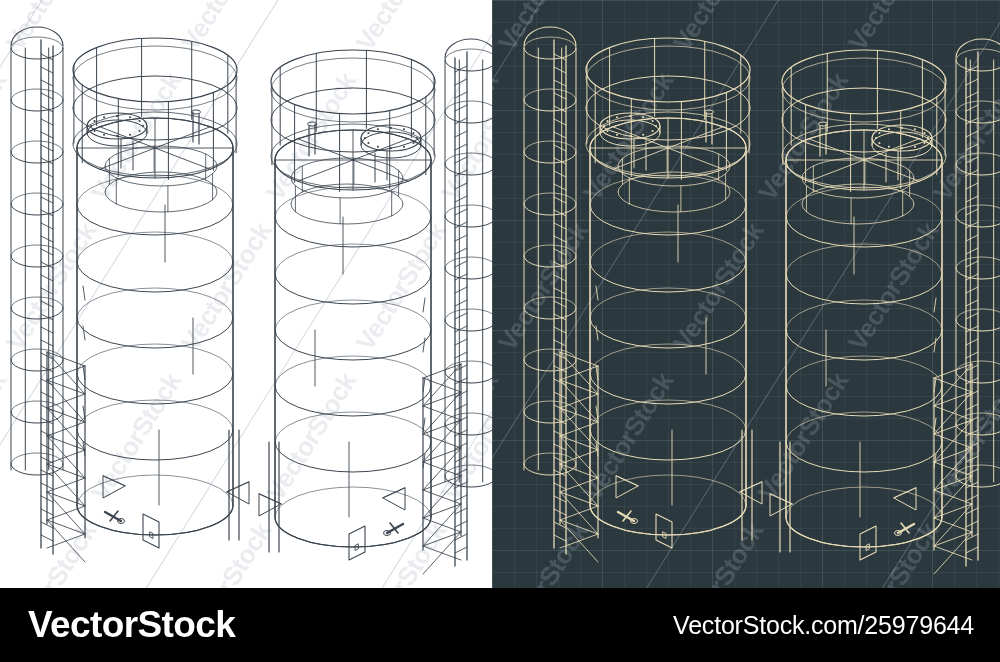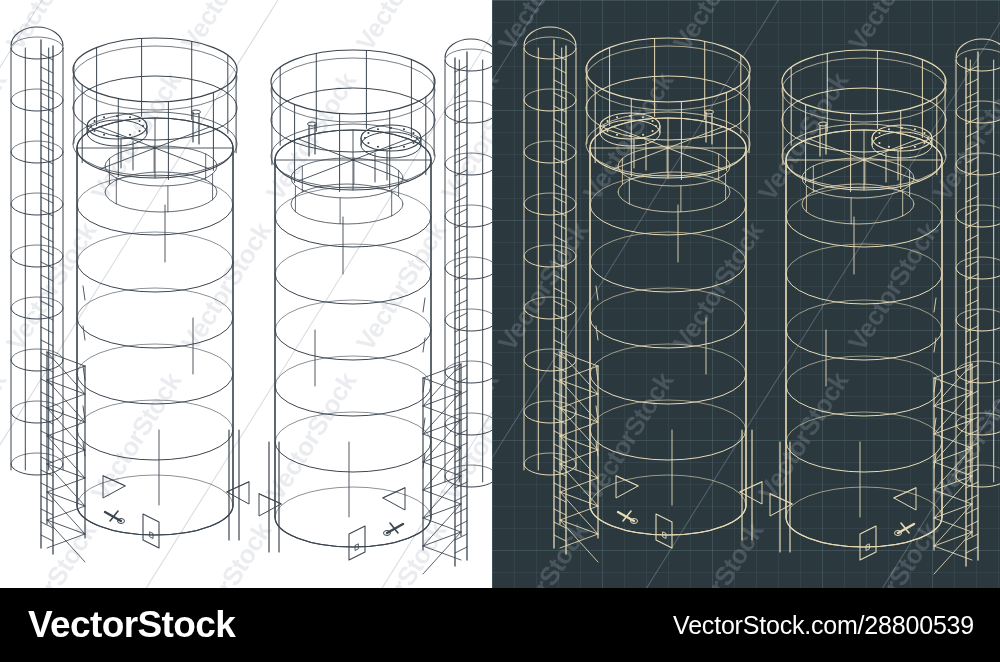--- a/index.html
+++ b/index.html
@@ -819,16 +819,16 @@
           <path d="M 115 521 L 123 511" class="ln" stroke="#e7dbb7" stroke-width="1.6" fill="none"></path>
           <path d="M 122.5 521 a 3.5 2.5 0 1 0 7 0 a 3.5 2.5 0 1 0 -7 0" class="ln" stroke="#e7dbb7" stroke-width="1" fill="none"></path>
           <path d="M 148 514 L 164 522 L 164 548 L 148 540 Z" class="ln" stroke="#e7dbb7" stroke-width="1.1" fill="none"></path>
           <path d="M 155 532 l 3 1.5 l 0 5 l -3 -1.5 Z" class="ln" stroke="#e7dbb7" stroke-width="0.9" fill="none"></path>
         </g>
       </svg>
   </div>
 
   <div id="footer">
     <div id="brand">VectorStock</div>
-    <div id="url">VectorStock.com/28800539</div>
+    <div id="url">VectorStock.com/25979644</div>
   </div>
 
 </div>
 
 </body></html>

